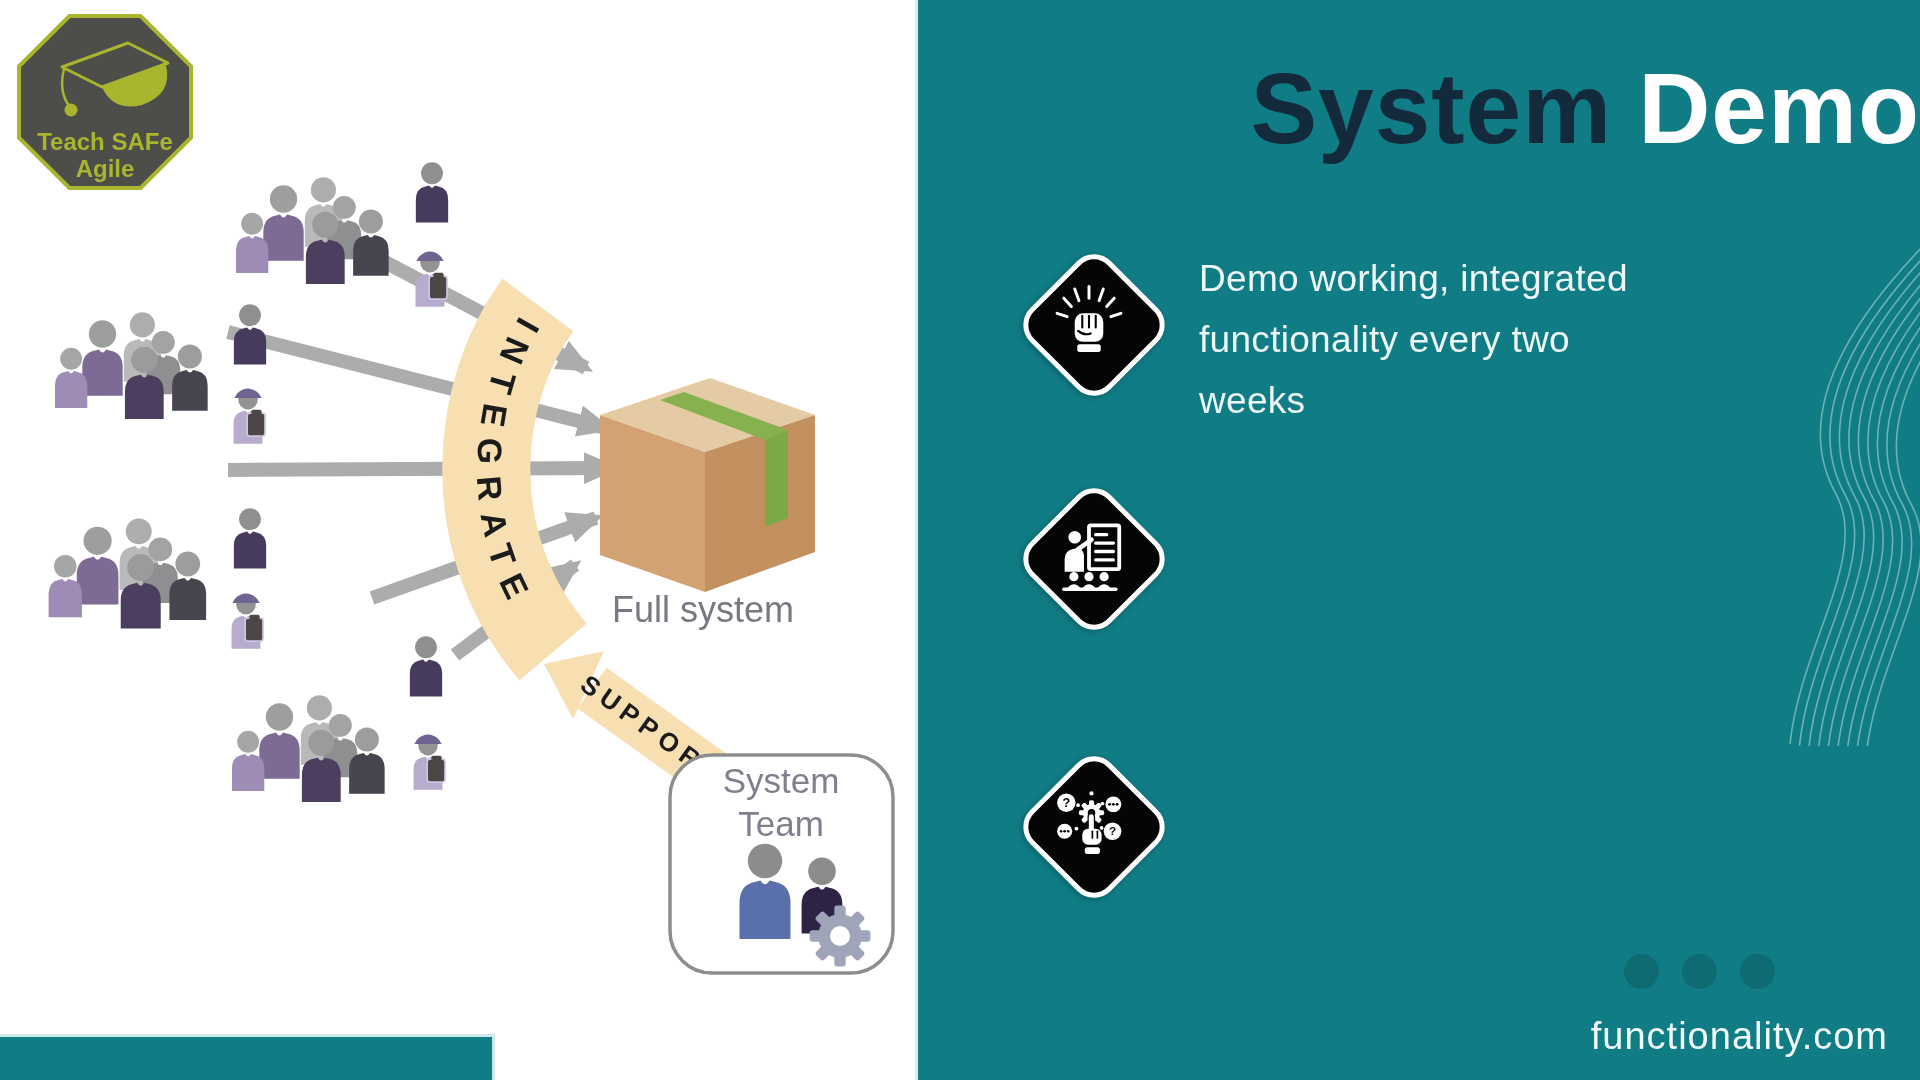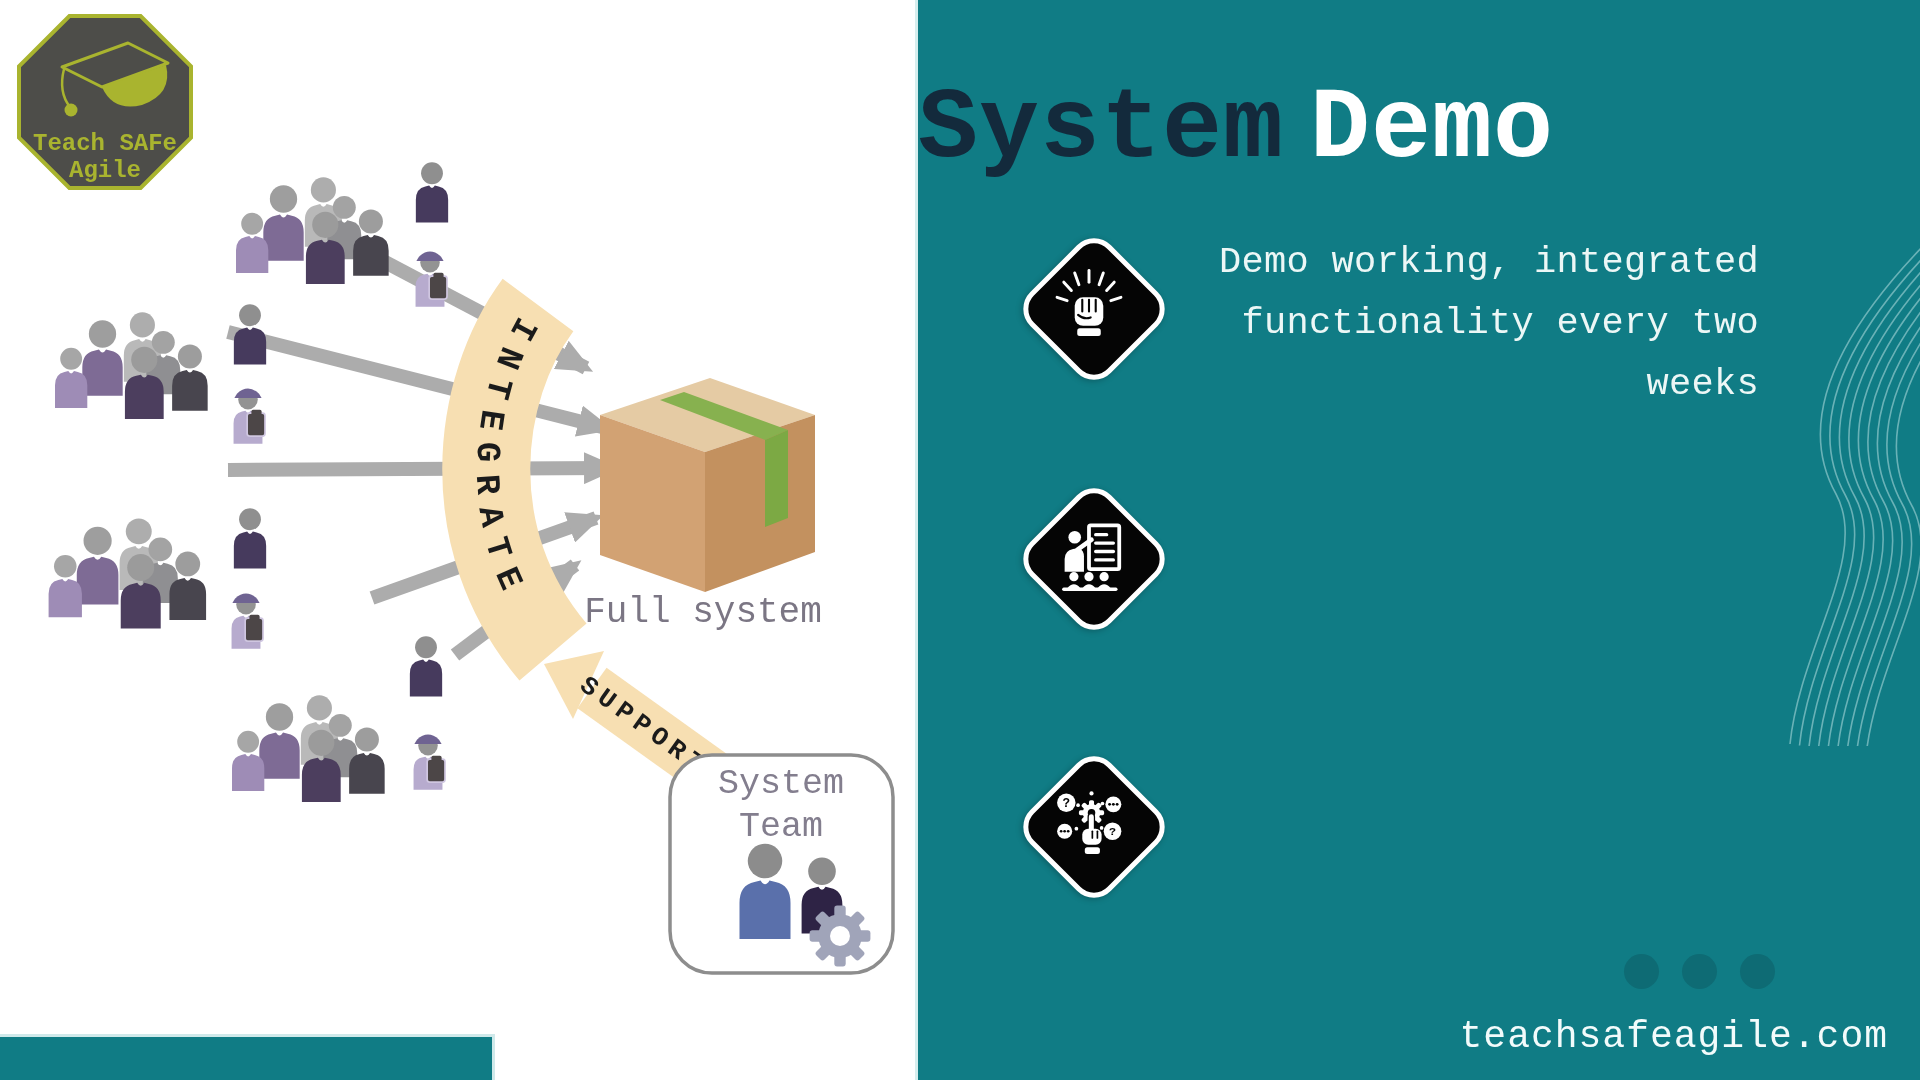--- a/index.html
+++ b/index.html
@@ -1,34 +1,34 @@
 <!DOCTYPE html>
 <html><head>
 <meta charset="utf-8">
 <style>
   html,body{margin:0;padding:0;}
   body{width:1920px;height:1080px;font-family:"Liberation Sans",sans-serif;}
-  .slide{position:relative;width:1920px;height:1080px;overflow:hidden;background:#a21caf;font-family:Liberation Mono, monospace;}
+  .slide{position:relative;width:1920px;height:1080px;overflow:hidden;background:#a21caf;}
 
   
   .left-panel{position:absolute;left:0;top:0;width:915px;height:1080px;background:#ffffff;}
   .diagram-svg{position:absolute;left:0;top:0;}
   .bottom-bar{position:absolute;left:0;top:1034px;width:492px;height:46px;background:#107C85;
               border-top:3px solid #cfe9ea;border-right:3px solid #cfe9ea;}
 
   
   .right-panel{position:absolute;left:915px;top:0;width:1005px;height:1080px;background:#107C85;
                border-left:3px solid #d6eeee;box-sizing:border-box;overflow:hidden;}
-  .title{position:absolute;top:52px;left:0;right:0;text-align:left;
-         font-size:100px;line-height:112px;font-weight:bold;letter-spacing:1px;white-space:nowrap;margin-top:22px;}
+  .title{position:absolute;top:52px;left:0;right:0;text-align:right;
+         font-size:100px;line-height:112px;font-weight:bold;letter-spacing:1px;white-space:nowrap;}
   .title .w1{color:#132A3C;}
   .title .w2{color:#ffffff;margin-left:26px;}
 
   .bullet{position:absolute;left:95px;width:760px;height:190px;}
-  .bullet.b1{top:228px;text-align:right;} .bullet.b2{top:478px;} .bullet.b3{top:746px;}
+  .bullet.b1{top:244px;} .bullet.b2{top:478px;} .bullet.b3{top:746px;}
   .diamond{position:absolute;left:0;top:0;width:152px;height:152px;}
   .diamond .sq{position:absolute;left:24px;top:24px;width:104px;height:104px;
                background:#050505;border:5px solid #ffffff;border-radius:24px;
                transform:rotate(45deg);box-shadow:0 2px 6px rgba(0,0,0,.25);}
   .diamond .glyph{position:absolute;left:34px;top:34px;width:84px;height:84px;}
   .bullet-text{position:absolute;left:186px;top:4px;width:560px;
                font-size:37px;line-height:61px;color:#ECF7F6;white-space:pre-line;letter-spacing:.3px;}
 
   .dots{position:absolute;left:706px;top:954px;display:flex;gap:23px;}
   .dots span{width:35px;height:35px;border-radius:50%;background:#0E6B74;display:block;}
@@ -325,15 +325,15 @@
         </svg>
       </div>
     </div>
 
     <div class="dots">
       <span></span>
       <span></span>
       <span></span>
     </div>
 
-    <div class="website">teachsafeagile.com</div>
+    <div class="website">functionality.com</div>
   </div>
 </div>
 
 </body></html>

